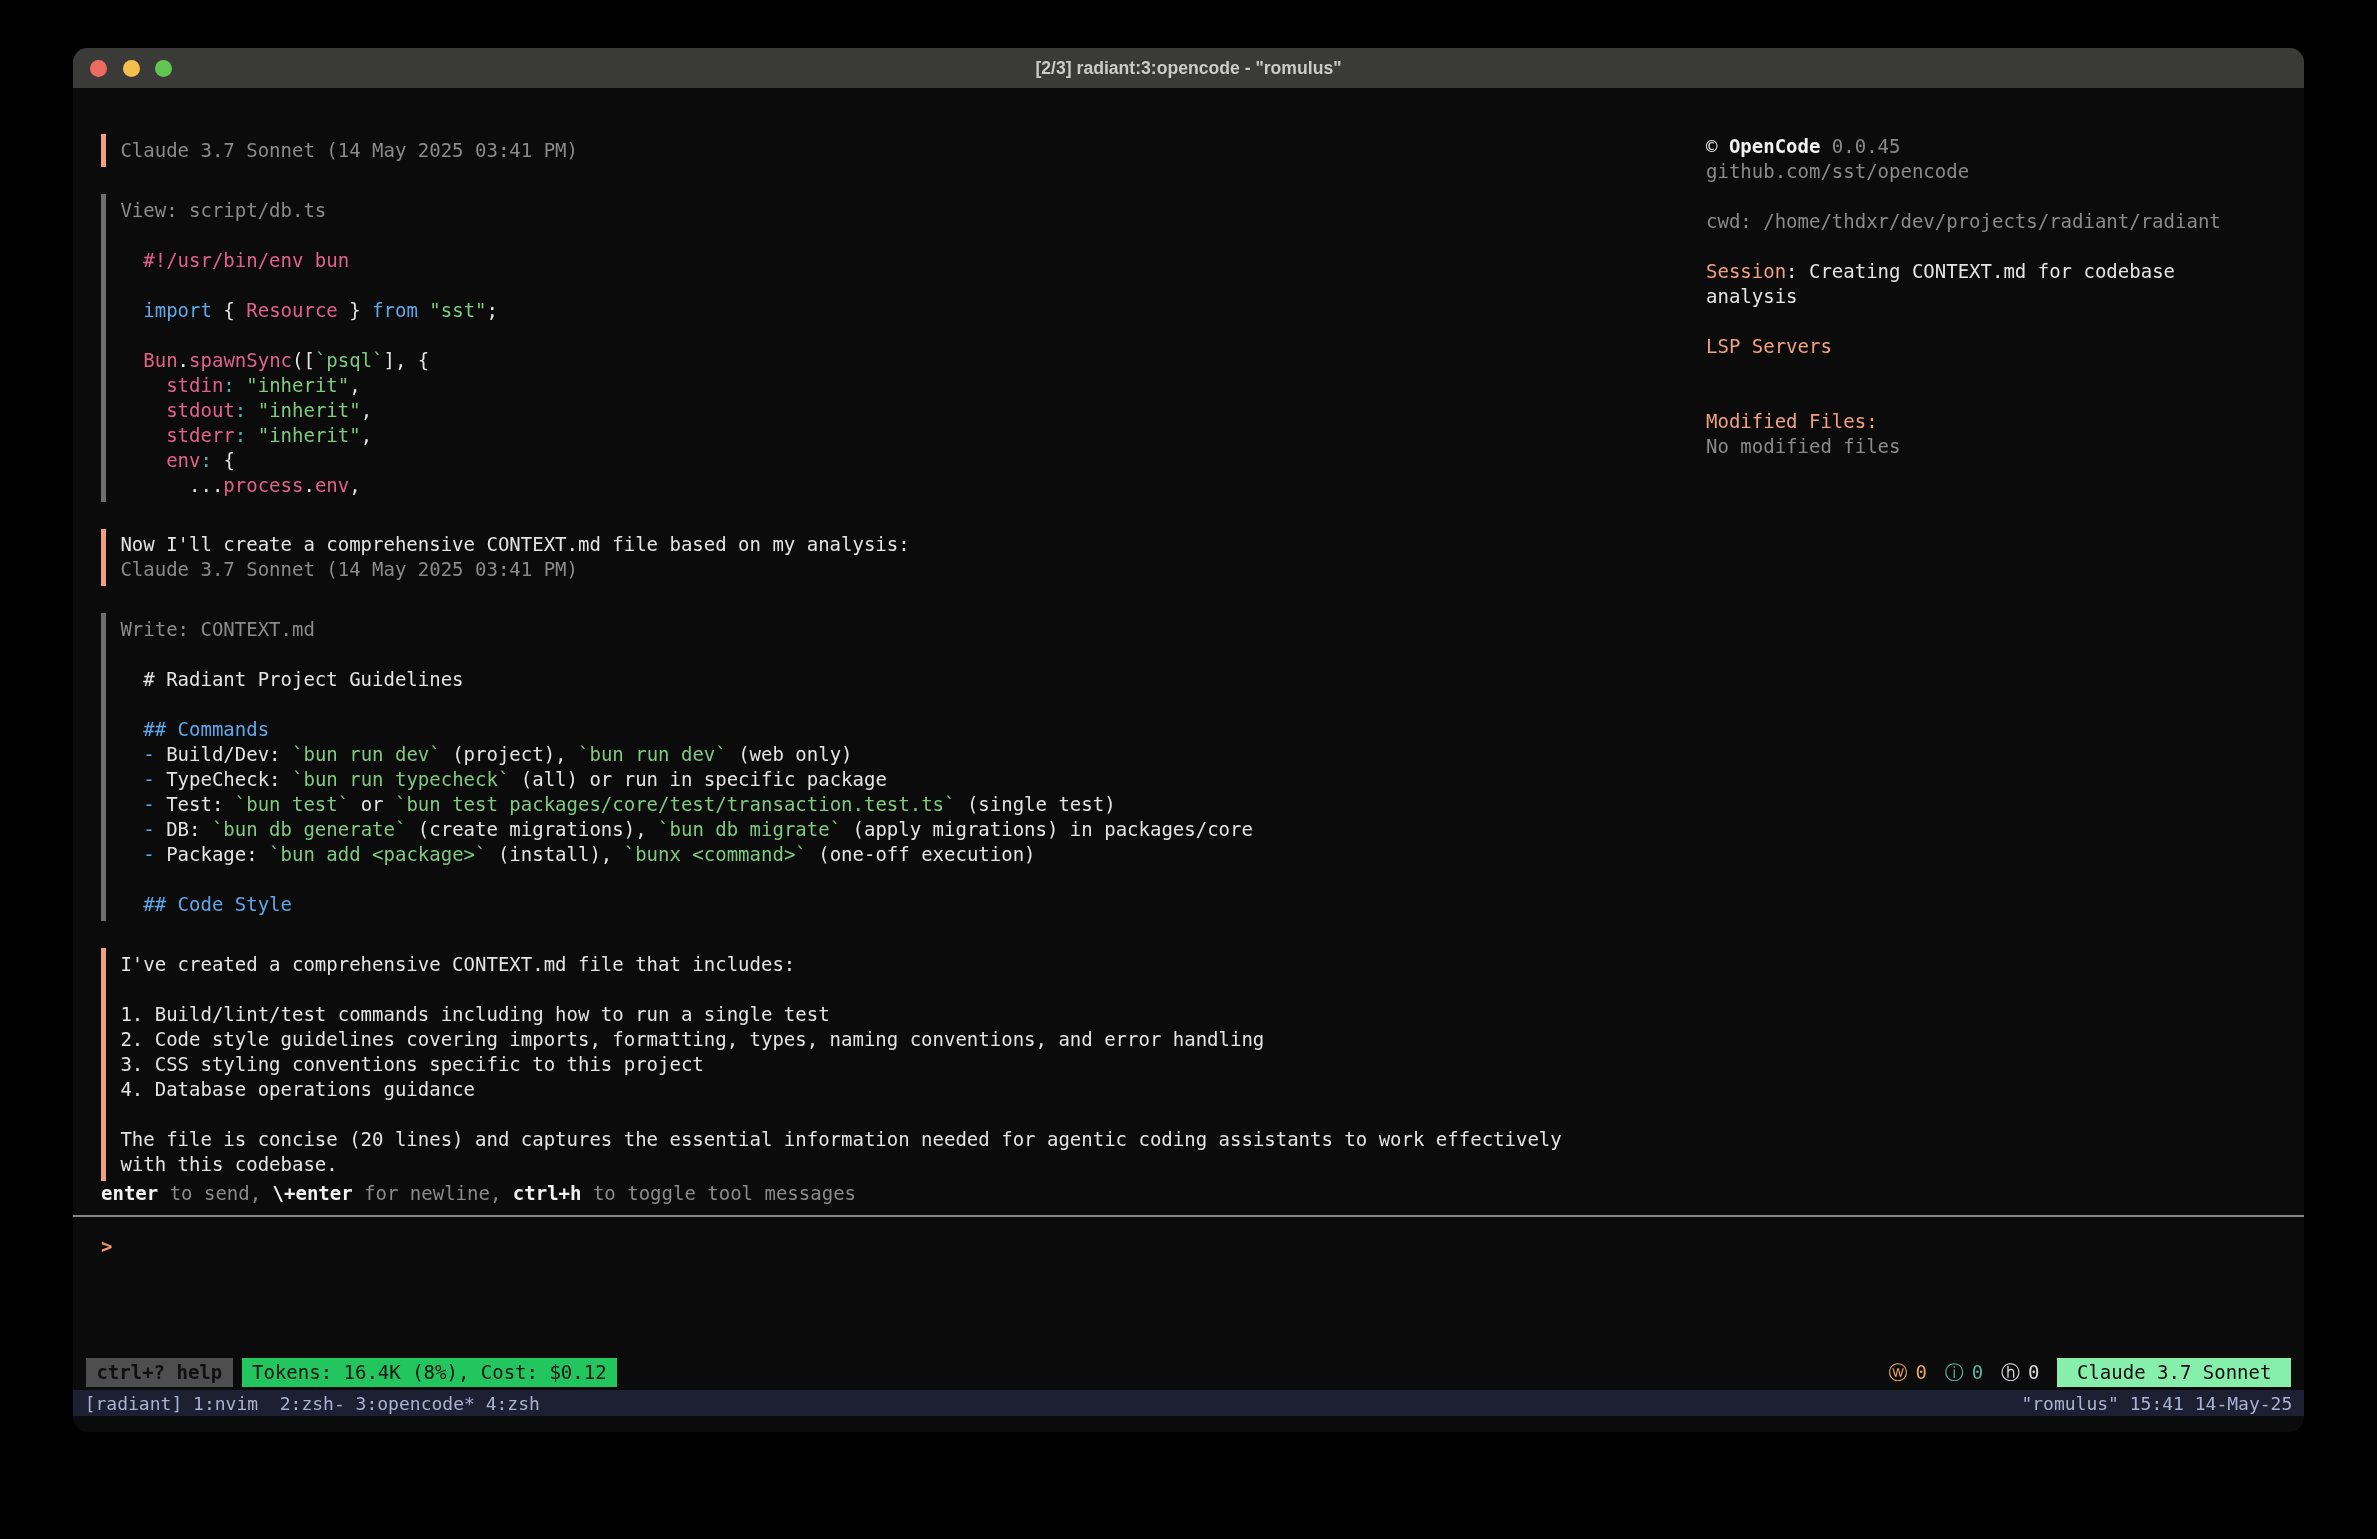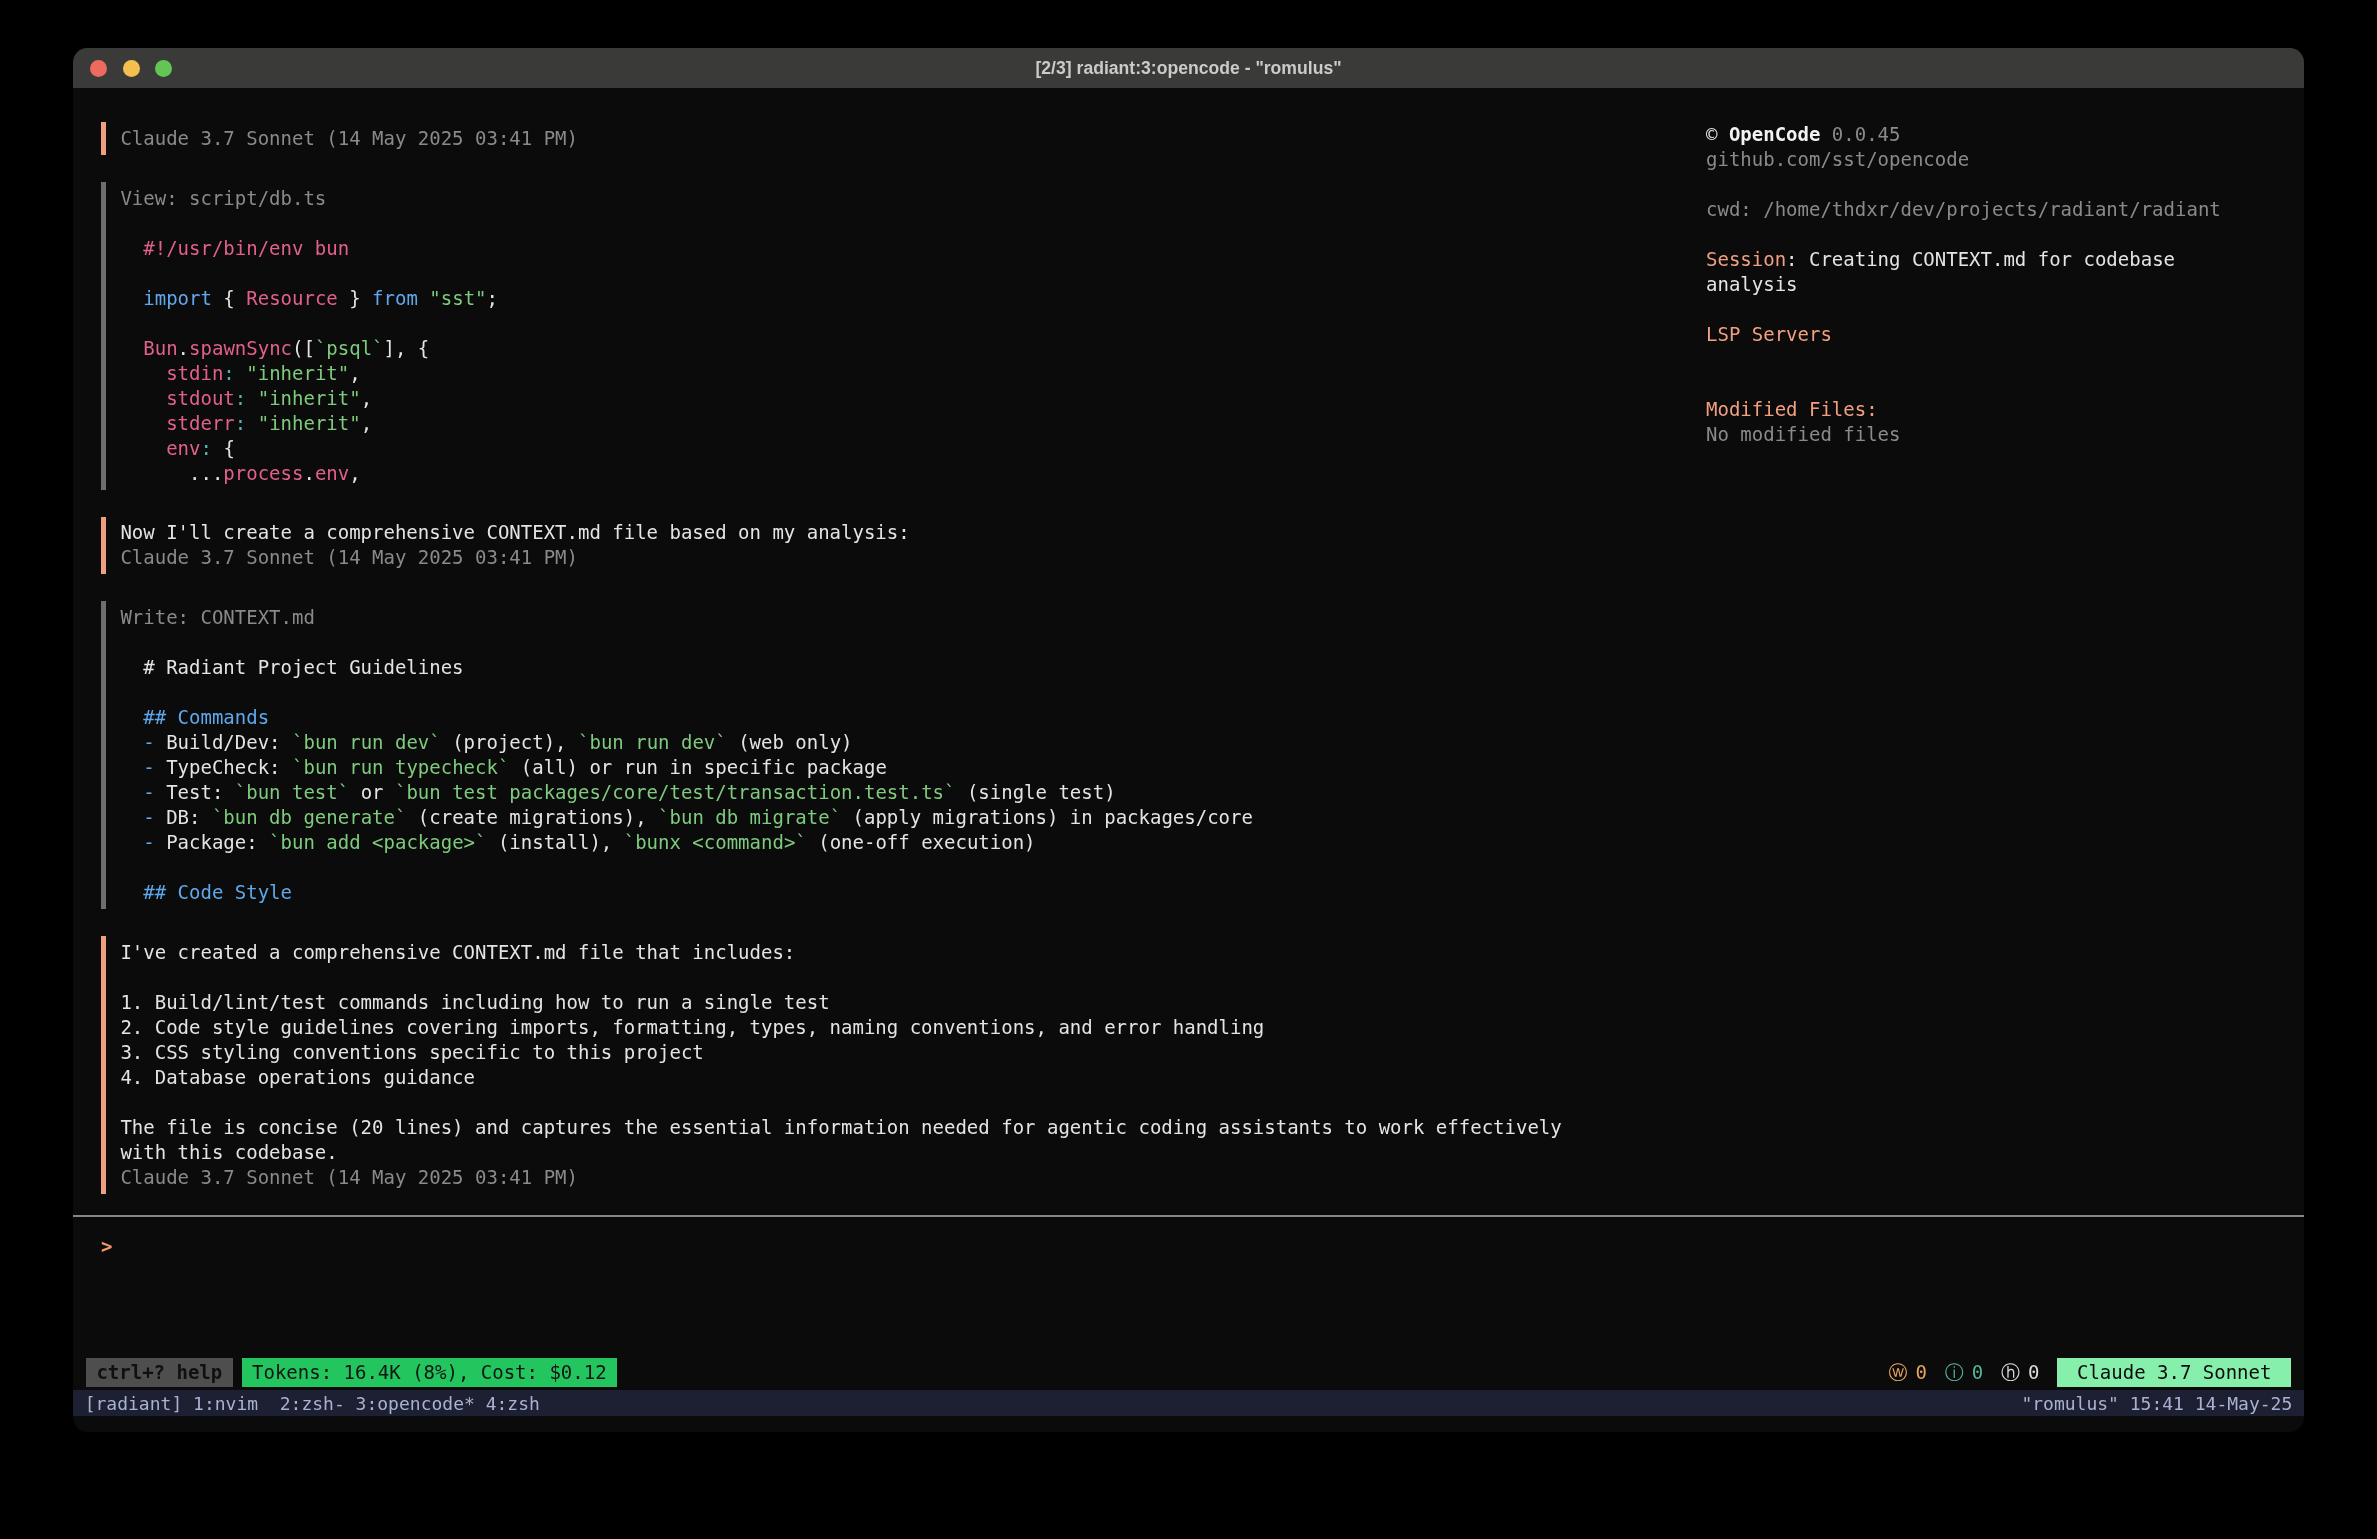--- a/index.html
+++ b/index.html
@@ -13,21 +13,21 @@
   .lights{position:absolute;left:17px;top:0;height:100%;display:flex;align-items:center;gap:15.7px;}
   .light{width:17px;height:17px;border-radius:50%;border:none;padding:0;cursor:default;}
   .light.red{background:#ed6a5f;}
   .light.yellow{background:#f5bf4f;}
   .light.green{background:#62c554;}
   .title{font-family:"Liberation Sans",sans-serif;font-weight:bold;font-size:17.6px;color:#cbcbc9;}
 
   .terminal{height:calc(100% - 40px);display:flex;flex-direction:column;
     font-family:"DejaVu Sans Mono",monospace;font-size:19px;line-height:25px;color:#e4e4e4;}
 
-  .content-row{flex:1;display:flex;gap:28px;padding:34px 29px 0 28px;overflow:hidden;}
+  .content-row{flex:1;display:flex;gap:28px;padding:46px 29px 0 28px;overflow:hidden;}
   .main-col{flex:1;min-width:0;}
   .sidebar{width:569px;flex-shrink:0;}
 
   .block{border-left:5.9px solid #6e6e6e;padding:3.9px 0 3.9px 14.4px;margin-bottom:27px;}
   .block.accent{border-color:#f0a080;}
 
   .tline{white-space:pre;min-height:25px;}
   .sidebar .tline{white-space:pre-wrap;}
 
   .seg{color:inherit;}
@@ -135,20 +135,21 @@
           <div class="tline"><span class="seg ob">Session</span><span class="seg w">: Creating CONTEXT.md for codebase analysis</span></div>
           <div class="tline">&nbsp;</div>
           <div class="tline"><span class="seg ob">LSP Servers</span></div>
           <div class="tline">&nbsp;</div>
           <div class="tline">&nbsp;</div>
           <div class="tline"><span class="seg ob">Modified Files:</span></div>
           <div class="tline"><span class="seg g">No modified files</span></div>
         </aside>
     </div>
 
+    <div class="hint-line"><span class="seg wb">enter</span><span class="seg g"> to send, </span><span class="seg wb">\+enter</span><span class="seg g"> for newline, </span><span class="seg wb">ctrl+h</span><span class="seg g"> to toggle tool messages</span></div>
 
     <div class="separator"></div>
 
     <div class="prompt-row">&gt;</div>
     <div class="prompt-spacer"></div>
 
     <div class="status-bar">
       <span class="chip help-chip">ctrl+? help</span>
       <span class="chip tokens-chip">Tokens: 16.4K (8%), Cost: $0.12</span>
       <span class="status-right">

